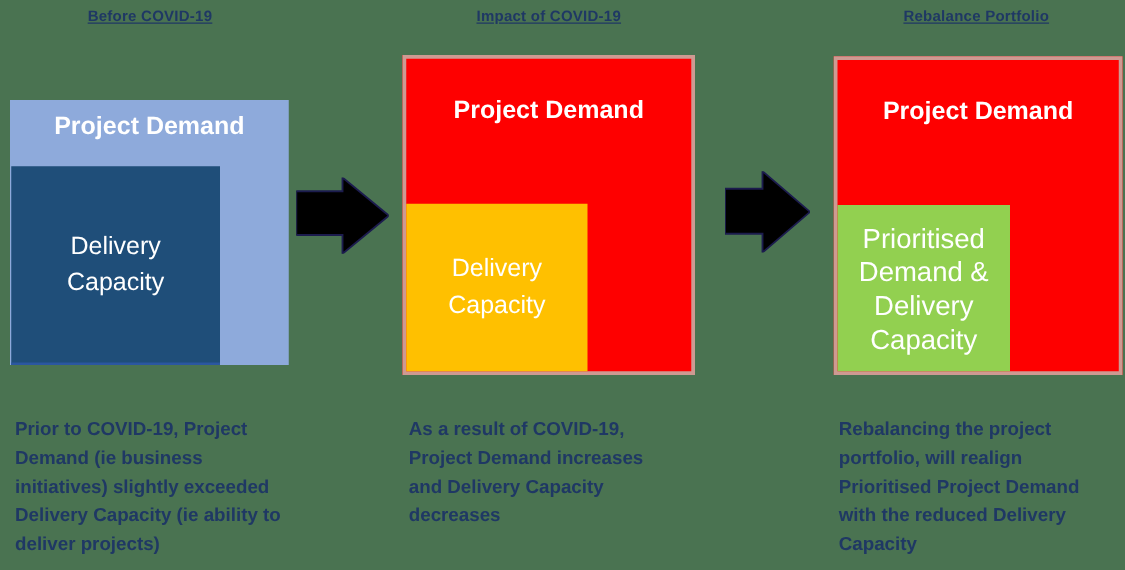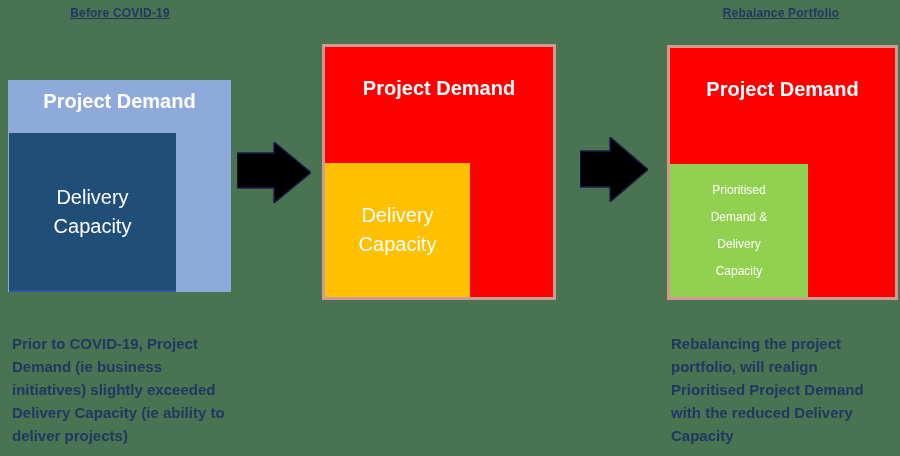--- a/index.html
+++ b/index.html
@@ -75,21 +75,21 @@
   .box-light-blue .demand-label { margin-top: 10px; }
   .box-red .demand-label { margin-top: 30px; }
 
   .capacity-label {
     text-align: center;
     font-size: 20px;
     line-height: 29px;
     color: #ffffff;
     white-space: pre-line;
   }
-  .box-green .capacity-label { font-size: 12px; line-height: 27px; }
+  .box-green .capacity-label { font-size: 22px; line-height: 27px; }
 
   .desc {
     position: absolute;
     top: 332px;
     font-size: 15px;
     font-weight: bold;
     line-height: 23px;
     color: var(--body_text, #1F3864);
     white-space: pre-line;
   }
@@ -119,29 +119,34 @@
   <div class="desc d1">Prior to COVID-19, Project
 Demand (ie business
 initiatives) slightly exceeded
 Delivery Capacity (ie ability to
 deliver projects)</div>
 
   <svg class="arrow arrow1" width="74" height="61" viewBox="0 0 74 61">
     <polygon points="0,11 37,11 37,0 74,30.5 37,61 37,46 0,46" fill="#000000" stroke="#1c1c4e" stroke-width="1.5"></polygon>
   </svg>
 
+  <div class="panel-title t2">Impact of COVID-19</div>
 
   <div class="box box-red p2">
     <div class="demand-label">Project Demand</div>
     <div class="box-orange">
       <div class="capacity-label">Delivery
 Capacity</div>
     </div>
   </div>
 
+  <div class="desc d2">As a result of COVID-19,
+Project Demand increases
+and Delivery Capacity
+decreases</div>
 
   <svg class="arrow arrow2" width="68" height="65" viewBox="0 0 68 65">
     <polygon points="0,14 30,14 30,0 68,32.5 30,65 30,50 0,50" fill="#000000" stroke="#1c1c4e" stroke-width="1.5"></polygon>
   </svg>
 
   <div class="panel-title t3">Rebalance Portfolio</div>
 
   <div class="box box-red p3">
     <div class="demand-label">Project Demand</div>
     <div class="box-green">

